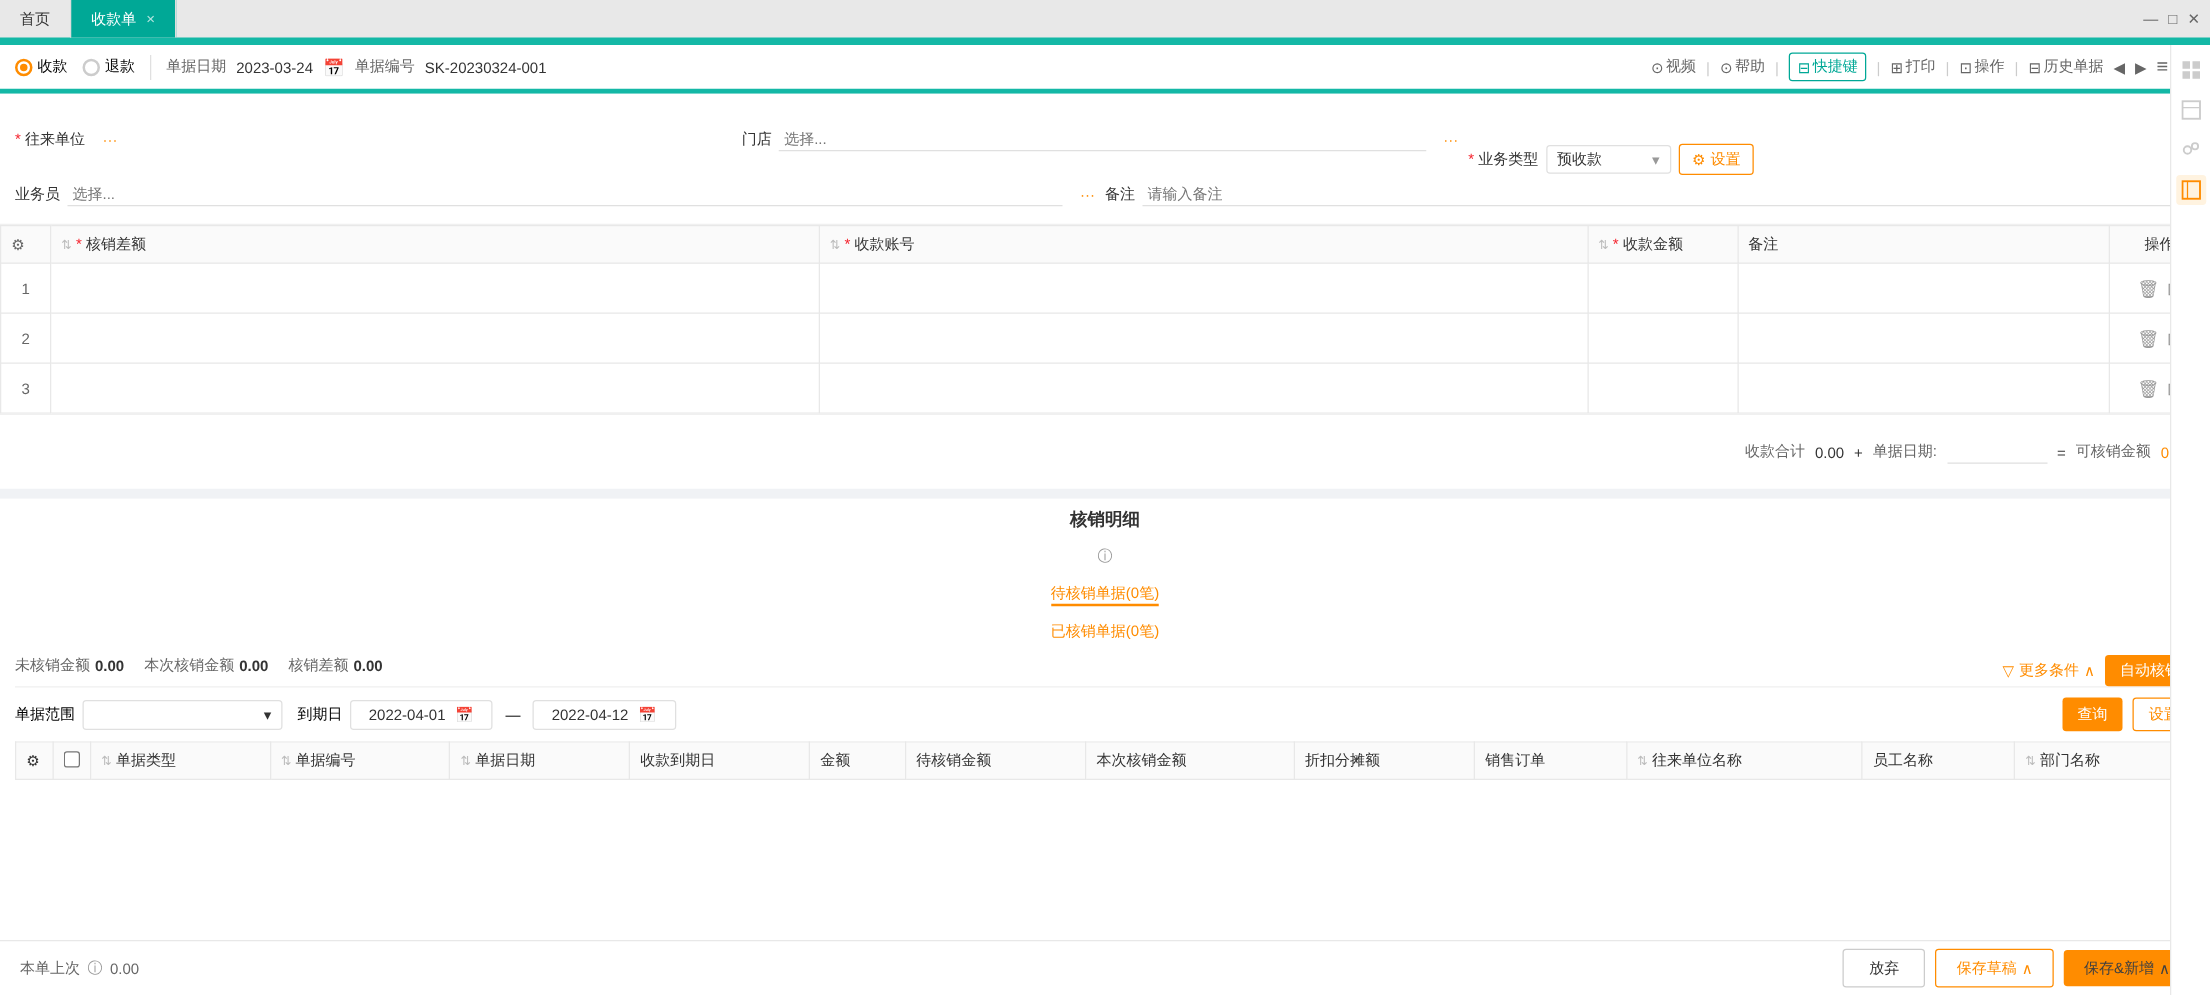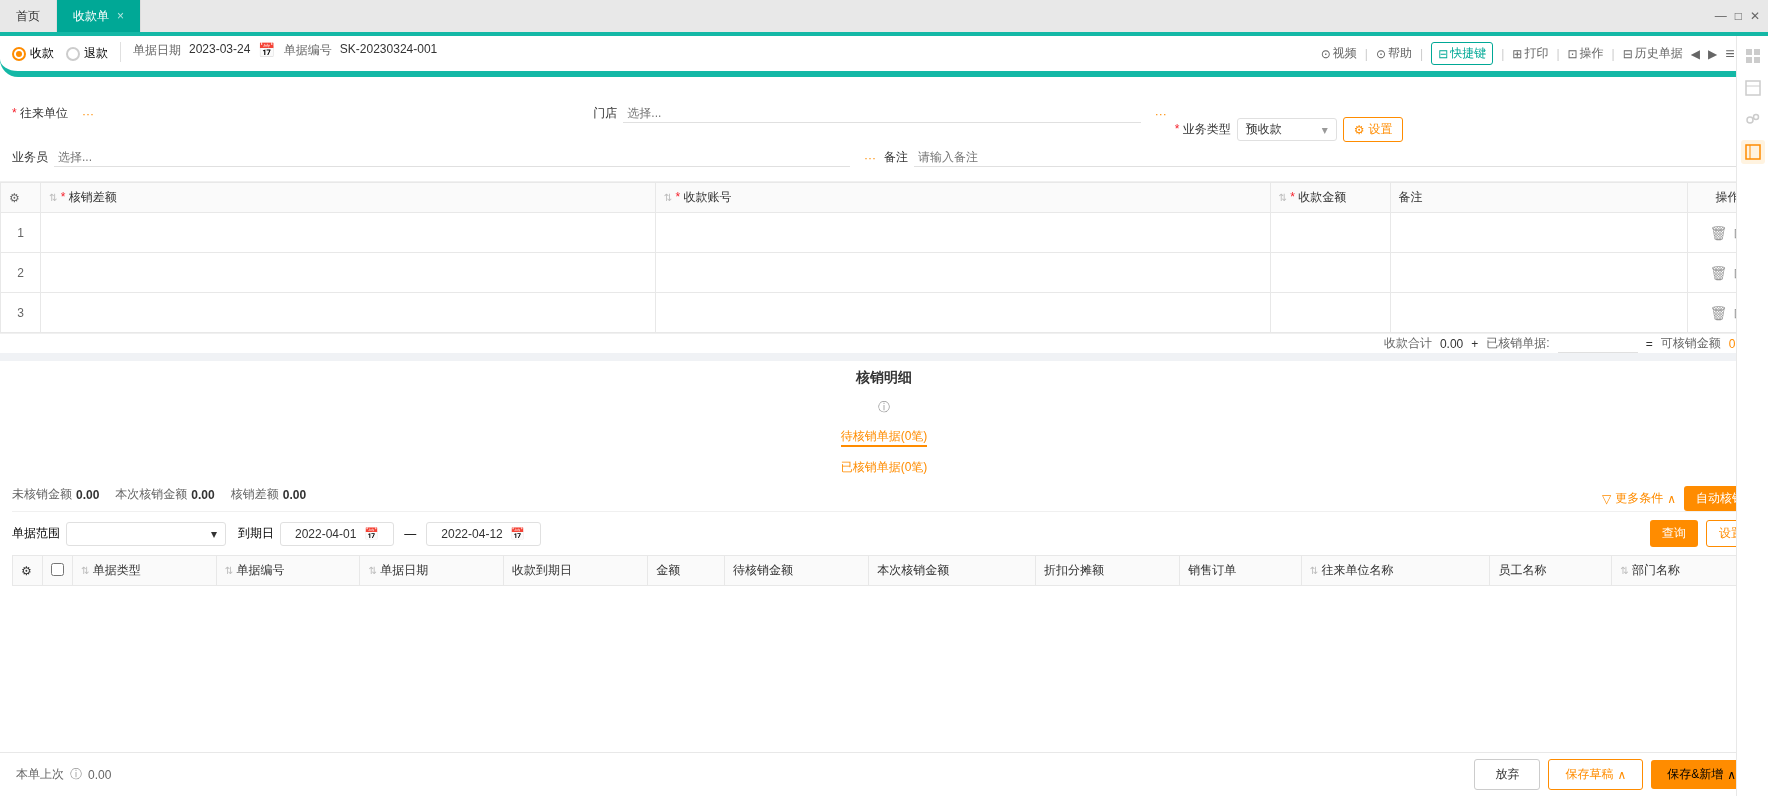--- a/index.html
+++ b/index.html
@@ -1,43 +1,43 @@
 <!DOCTYPE html>
 <html><head>
   <meta charset="utf-8">
   <style>
     * { box-sizing: border-box; margin: 0; padding: 0; font-family: 'Microsoft YaHei', Arial, sans-serif; font-size: 12px; }
     body { background: #f0f2f5; overflow: hidden; width: 1768px; height: 796px; }
 
     
     .tab-bar {
       display: flex; align-items: center; background: #e8e8e8; height: 36px;
-      border-bottom: 4px solid #14b8a6;
+      border-bottom: 6px solid #14b8a6;
       justify-content: space-between;
     }
     .tab-item {
       display: flex; align-items: center; padding: 0 16px; height: 100%; cursor: pointer;
       color: #333; border-right: 1px solid #ddd;
     }
     .tab-item.active {
       background: #00a896; color: #fff;
     }
     .tab-item .tab-close {
       margin-left: 8px; color: inherit; opacity: 0.7; cursor: pointer;
     }
     .tab-bar-spacer { flex: 1; background: #e8e8e8; }
     .tab-bar-controls { display: flex; align-items: center; padding: 0 8px; gap: 8px; color: #666; cursor: pointer; }
 
     
     .main-content { background: #fff; height: calc(796px - 36px); overflow: hidden; }
 
     
     .toolbar {
-      display: flex; padding: 6px 12px; border-bottom: 6px solid #14b8a6;
-      gap: 8px; background: #fff; border-radius: 18px;
+      display: flex; align-items: center; padding: 6px 12px; border-bottom: 4px solid #14b8a6;
+      gap: 8px; background: #fff;
     }
     .radio-group { display: flex; align-items: center; gap: 12px; }
     .radio-item { display: flex; align-items: center; gap: 4px; cursor: pointer; }
     .radio-dot {
       width: 14px; height: 14px; border-radius: 50%; border: 2px solid #ccc;
       display: flex; align-items: center; justify-content: center;
     }
     .radio-dot.checked { border-color: #ff8c00; }
     .radio-dot.checked::after { content: ''; width: 6px; height: 6px; background: #ff8c00; border-radius: 50%; }
 
@@ -88,21 +88,21 @@
       border: 1px solid #e8e8e8; padding: 6px 8px; height: 40px; color: #333;
     }
     .data-table td.row-num { text-align: center; width: 40px; color: #666; }
     .row-actions { display: flex; align-items: center; gap: 6px; justify-content: center; }
     .row-action-btn { color: #999; cursor: pointer; font-size: 14px; }
     .settings-col { width: 40px; text-align: center; }
     .gear-icon { color: #666; cursor: pointer; }
 
     
     .summary-row {
-      display: flex; align-items: center; justify-content: flex-end; padding: 0 16px;
+      display: flex; align-items: center; justify-content: flex-end; padding: 20px 16px;
       background: #fff; border-top: 1px solid #f0f0f0; color: #333; gap: 8px;
     }
     .summary-label { color: #666; }
     .summary-value { color: #333; }
     .summary-value.orange { color: #ff8c00; }
     .summary-input {
       border: none; border-bottom: 1px solid #e0e0e0; outline: none;
       width: 80px; padding: 2px 4px; font-size: 12px;
     }
 
@@ -171,21 +171,21 @@
     .bottom-actions { margin-left: auto; display: flex; align-items: center; gap: 8px; }
     .abandon-btn {
       background: #fff; border: 1px solid #ccc; color: #333; padding: 6px 20px;
       border-radius: 3px; cursor: pointer;
     }
     .save-draft-btn {
       background: #fff; border: 1px solid #ff8c00; color: #ff8c00; padding: 6px 16px;
       border-radius: 3px; cursor: pointer; display: flex; align-items: center; gap: 4px;
     }
     .save-new-btn {
-      background: #ff8c00; color: #000000; border: none; padding: 6px 16px;
+      background: #ff8c00; color: #404040; border: none; padding: 6px 16px;
       border-radius: 3px; cursor: pointer; display: flex; align-items: center; gap: 4px;
     }
 
     
     .right-sidebar {
       position: fixed; right: 0; top: 36px; bottom: 0; width: 32px;
       background: #fff; border-left: 1px solid #e8e8e8;
       display: flex; flex-direction: column; align-items: center; padding-top: 8px; gap: 8px;
       z-index: 100;
     }
@@ -387,21 +387,21 @@
           </td>
         </tr>
       </tbody>
     </table>
   </div>
 
   <div class="summary-row">
     <span class="summary-label">收款合计</span>
     <span class="summary-value">0.00</span>
     <span>+</span>
-    <span class="summary-label">已核销单据:</span>
+    <span class="summary-label">单据日期:</span>
     <input class="summary-input" type="text" style="">
     <span>=</span>
     <span class="summary-label">可核销金额</span>
     <span class="summary-value orange">0.00</span>
   </div>
 
   <div class="section-divider"></div>
 
   <div class="verify-section">
     <div class="verify-header">

